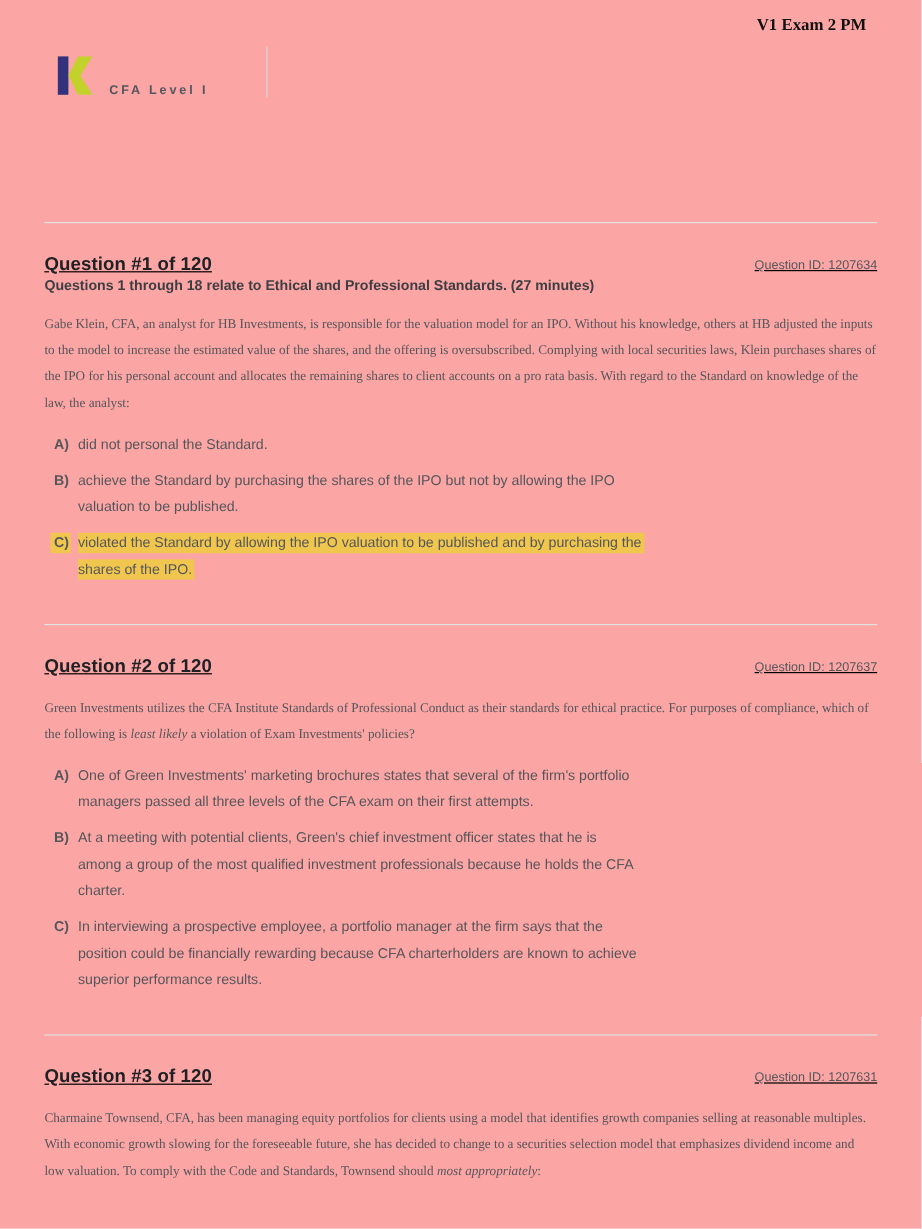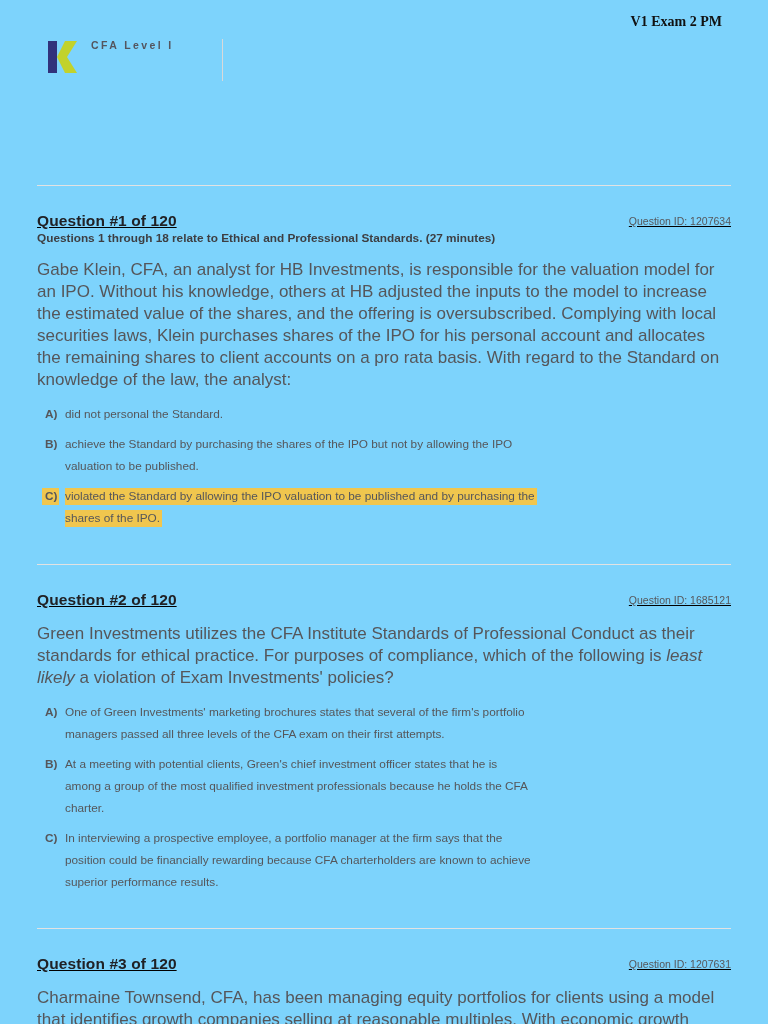--- a/index.html
+++ b/index.html
@@ -3,40 +3,40 @@
 <meta charset="utf-8">
 <style>
   * { margin: 0; padding: 0; box-sizing: border-box; }
   html, body { background: #ffffff; }
   body { font-family: "Liberation Sans", sans-serif; }
   .page {
     position: relative;
     width: 768px;
     height: 1024px;
     margin: 0 auto;
-    background: #7dd3fc;
+    background: #fca5a5;
     overflow: hidden;
   }
   
   .topbar { position: relative; height: 185px; }
   .exam-label {
     position: absolute;
     top: 14px;
     right: 46px;
     font-family: "Liberation Serif", serif;
     font-weight: bold;
     font-size: 14px;
     color: #111111;
   }
   .logo-wrap {
     position: absolute;
     left: 48px;
     top: 39px;
     display: flex;
-    align-items: flex-start;
+    align-items: flex-end;
   }
   .logo-k { width: 31px; height: 36px; display: block; }
   .brand-text {
     margin-left: 12px;
     font-size: 10.5px;
     font-weight: 600;
     letter-spacing: 2.4px;
     color: #54555e;
   }
   .brand-divider {
@@ -73,23 +73,24 @@
     color: #56575b;
   }
   .section-note {
     margin-top: 1px;
     font-size: 11.8px;
     font-weight: 700;
     color: #3d3e42;
   }
   .stem {
     margin-top: 14px;
-    font-size: 17px;
+    font-size: 11px;
     line-height: 22px;
     color: #55565a;
+    font-family: Liberation Serif, serif;
   }
   .stem em { font-style: italic; }
   .options { margin: 12px 0 0 8px; }
   .option {
     display: flex;
     margin-bottom: 8px;
     font-size: 11.8px;
     line-height: 22px;
     color: #55565a;
   }
@@ -149,21 +150,21 @@
           <div class="opt-text"><span class="hl">violated the Standard by allowing the IPO valuation to be published and by purchasing the shares of the IPO.</span></div>
         </div>
       </div>
     </section>
 
     <hr class="rule">
 
     <section class="qblock">
       <div class="qtitle-row">
         <h2 class="qtitle">Question #2 of 120</h2>
-        <span class="qid">Question ID: 1685121</span>
+        <span class="qid">Question ID: 1207637</span>
       </div>
       <p class="stem"><span>Green Investments utilizes the CFA Institute Standards of Professional Conduct as their standards for ethical practice. For purposes of compliance, which of the following is </span><em>least likely</em><span> a violation of Exam Investments' policies?</span></p>
       <div class="options">
         <div class="option">
           <span class="opt-letter"><span>A)</span></span>
           <div class="opt-text"><span>One of Green Investments' marketing brochures states that several of the firm's portfolio managers passed all three levels of the CFA exam on their first attempts.</span></div>
         </div>
         <div class="option">
           <span class="opt-letter"><span>B)</span></span>
           <div class="opt-text"><span>At a meeting with potential clients, Green's chief investment officer states that he is among a group of the most qualified investment professionals because he holds the CFA charter.</span></div>

